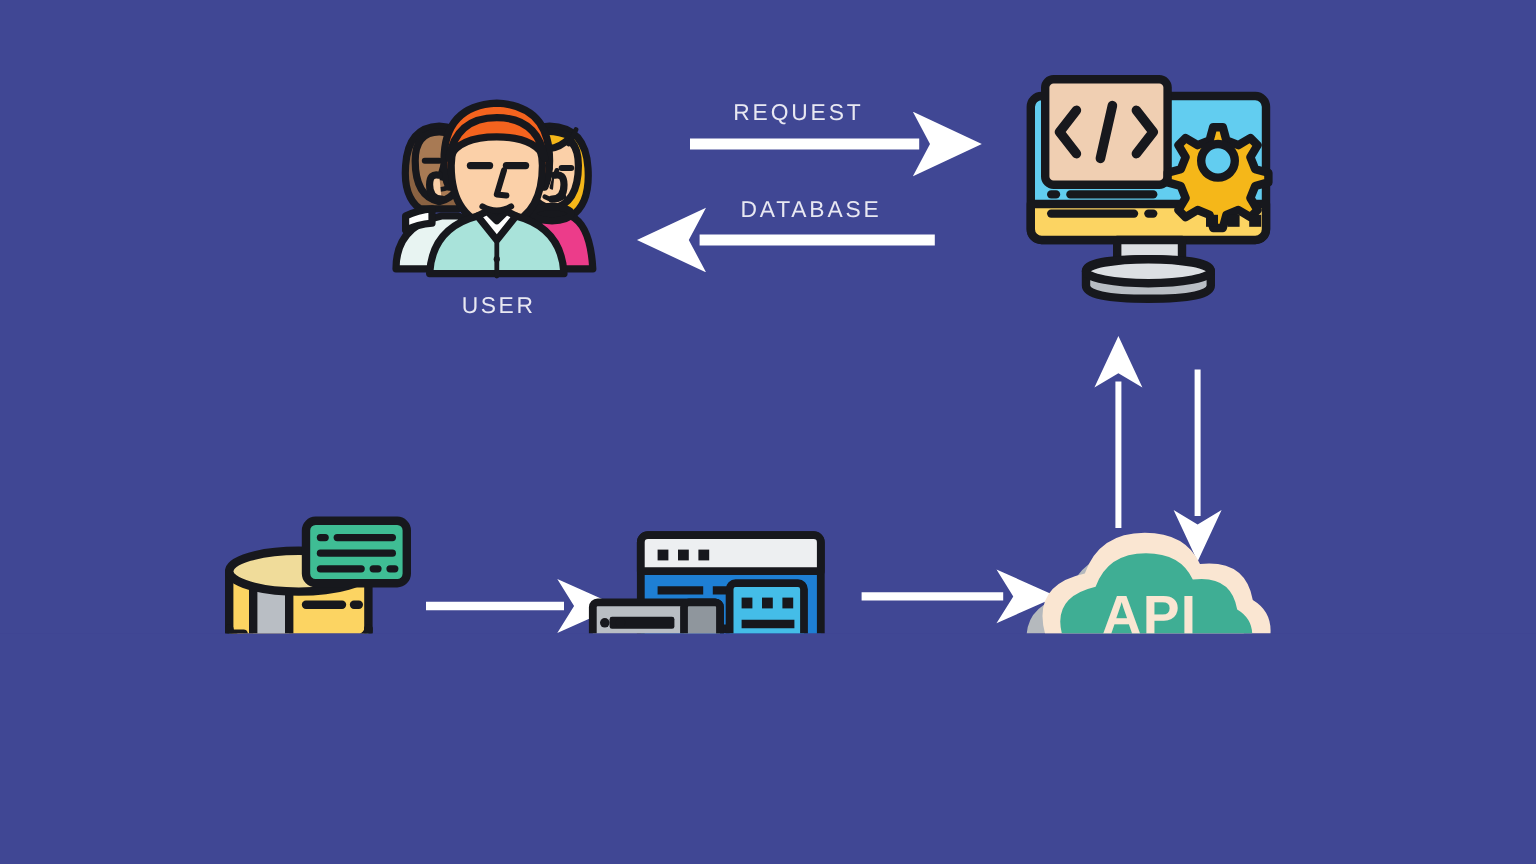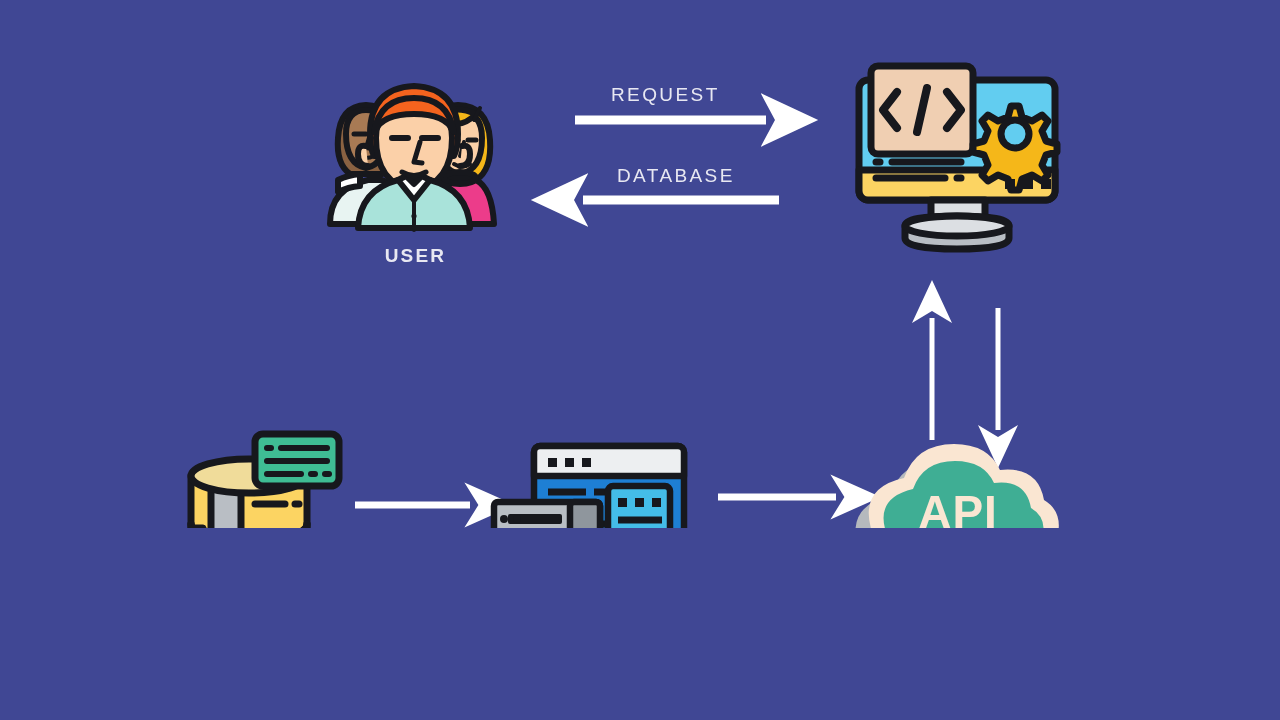--- a/index.html
+++ b/index.html
@@ -20,21 +20,21 @@
     position: absolute;
   }
   .node-label {
     position: absolute;
     width: 100%;
     text-align: center;
     color: #e8e8f2;
     font-family: "Liberation Sans", sans-serif;
     font-size: 19px;
     letter-spacing: 2.2px;
-    font-weight: 700;
+    font-weight: 400;
     white-space: nowrap;
   }
   .arrow-label {
     position: absolute;
     color: #e8e8f2;
     font-family: "Liberation Sans", sans-serif;
     font-size: 19px;
     letter-spacing: 2.4px;
     white-space: nowrap;
   }

